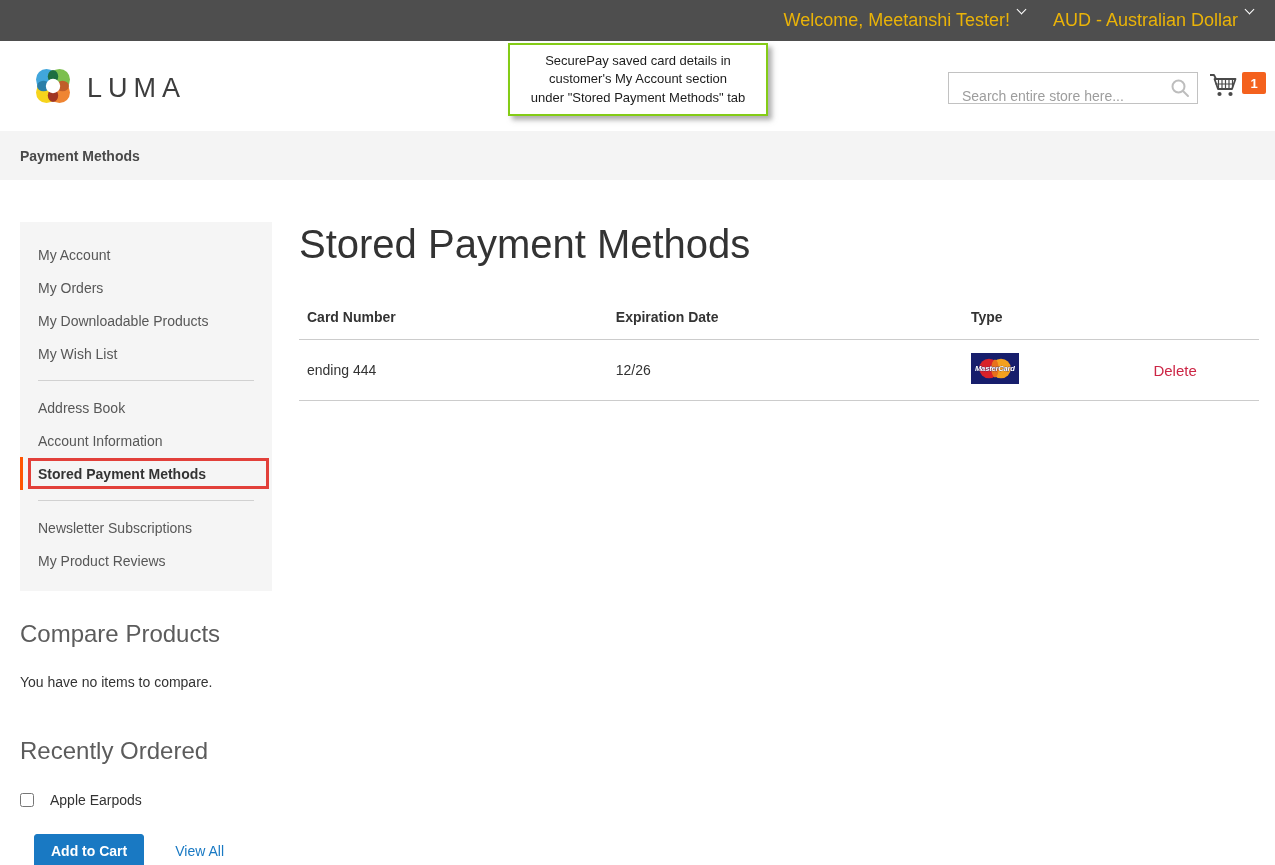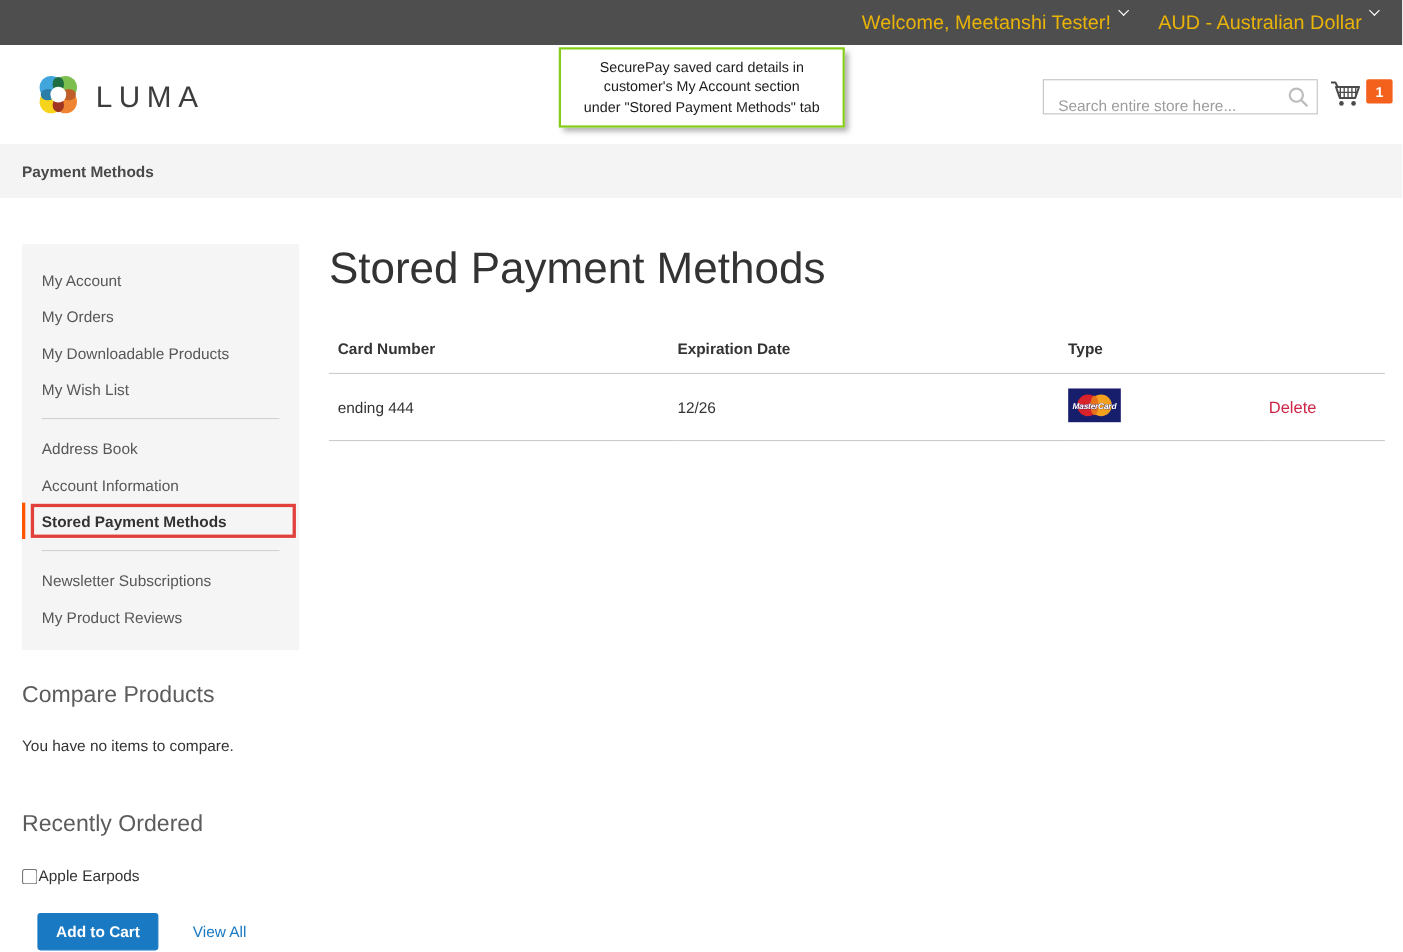--- a/index.html
+++ b/index.html
@@ -39,25 +39,25 @@
 
   
   .sidebar { position:absolute; left:20px; top:222px; width:252px; background:#f5f5f5; padding:16px 0 14px 0; }
   .sidebar li { list-style:none; height:33px; display:flex; align-items:center; padding-left:15px;
                 font-size:14px; color:#575757; border-left:3px solid transparent; cursor:pointer; }
   .sidebar li.current { font-weight:bold; color:#333; border-left:3px solid #ff5501; position:relative; }
   .red-box { position:absolute; left:5px; right:3px; top:1px; bottom:1px; border:3px solid #e2403a; pointer-events:none; }
   .side-divider { border:0; border-top:1px solid #d1d1d1; margin:10px 18px 10px 18px; }
 
   .compare { position:absolute; left:20px; top:620px; width:260px; }
-  .block-title { font-size:21px; font-weight:300; color:#5c5c5c; }
+  .block-title { font-size:24px; font-weight:300; color:#5c5c5c; }
   .compare p { margin-top:26px; font-size:14px; color:#333; }
 
   .recent { position:absolute; left:20px; top:737px; width:280px; }
-  .recent .item-row { margin-top:27px; display:flex; align-items:flex-end; gap:1px; font-size:14px; color:#333; }
+  .recent .item-row { margin-top:27px; display:flex; align-items:center; gap:16px; font-size:14px; color:#333; }
   .recent input[type=checkbox] { width:14px; height:14px; cursor:pointer; }
   .recent .actions { margin-top:26px; margin-left:14px; display:flex; align-items:center; gap:31px; }
   .btn-primary { background:#1979c3; color:#fff; border:1px solid #1979c3; border-radius:3px;
                  font-size:14px; font-weight:bold; padding:8px 16px; cursor:pointer; font-family:"Liberation Sans", sans-serif; }
   .link-blue { color:#1979c3; font-size:14px; text-decoration:none; cursor:pointer; }
 
   
   .main { position:absolute; left:299px; top:222px; width:960px; }
   .main h1 { font-size:40px; font-weight:300; color:#333; letter-spacing:0; }
   .pm-table { width:100%; border-collapse:collapse; margin-top:42px; }

